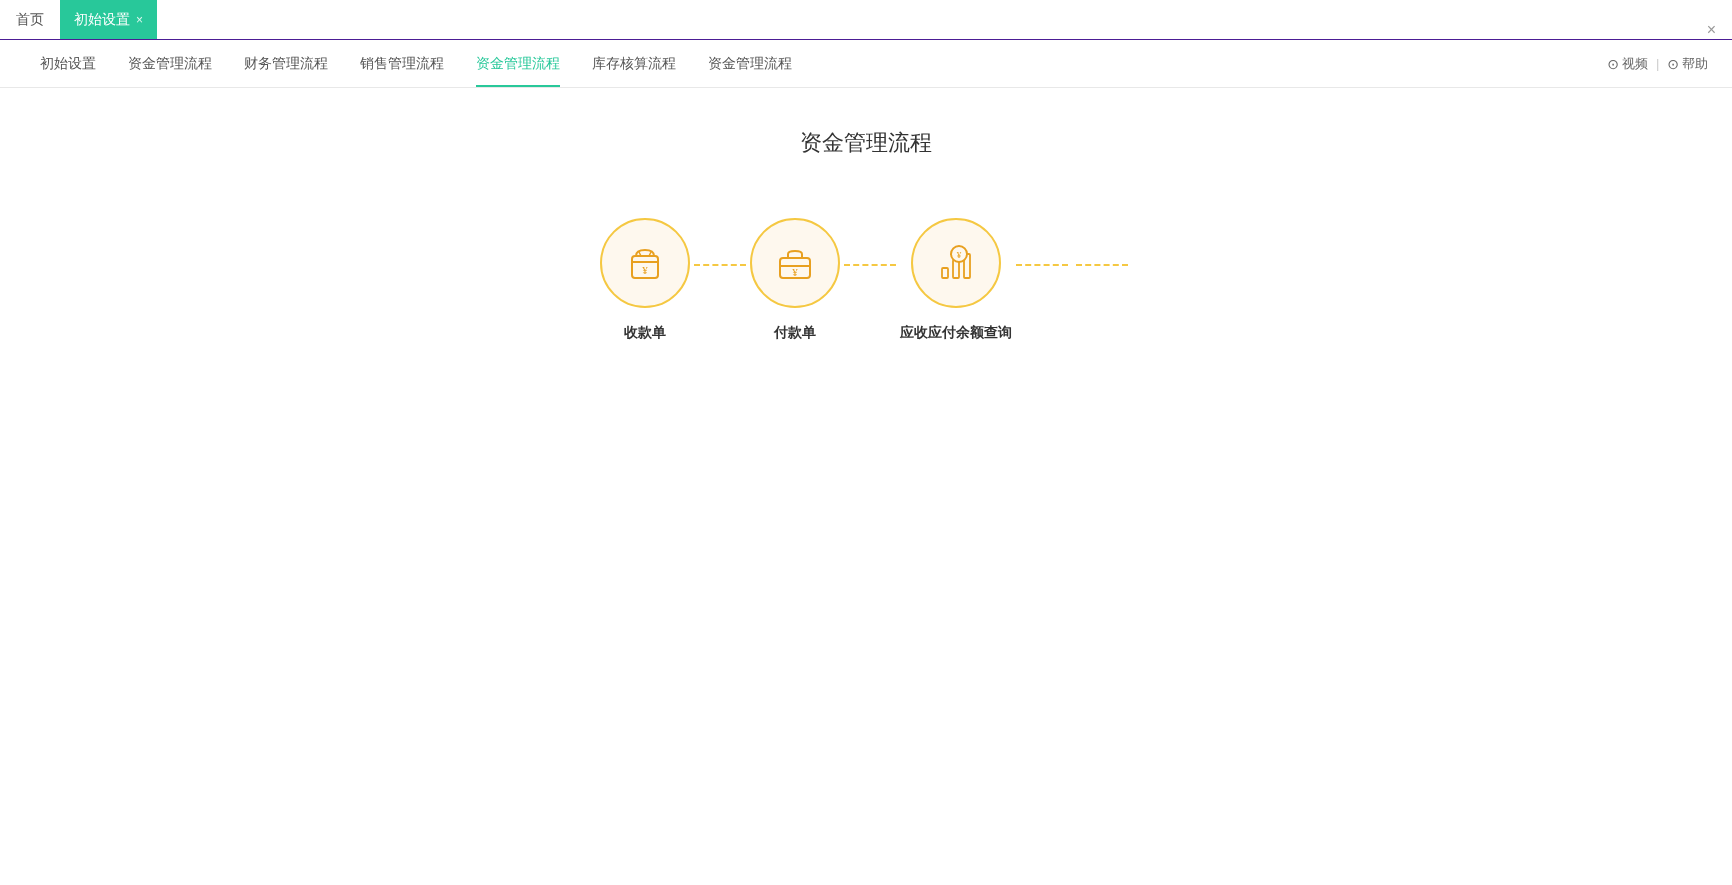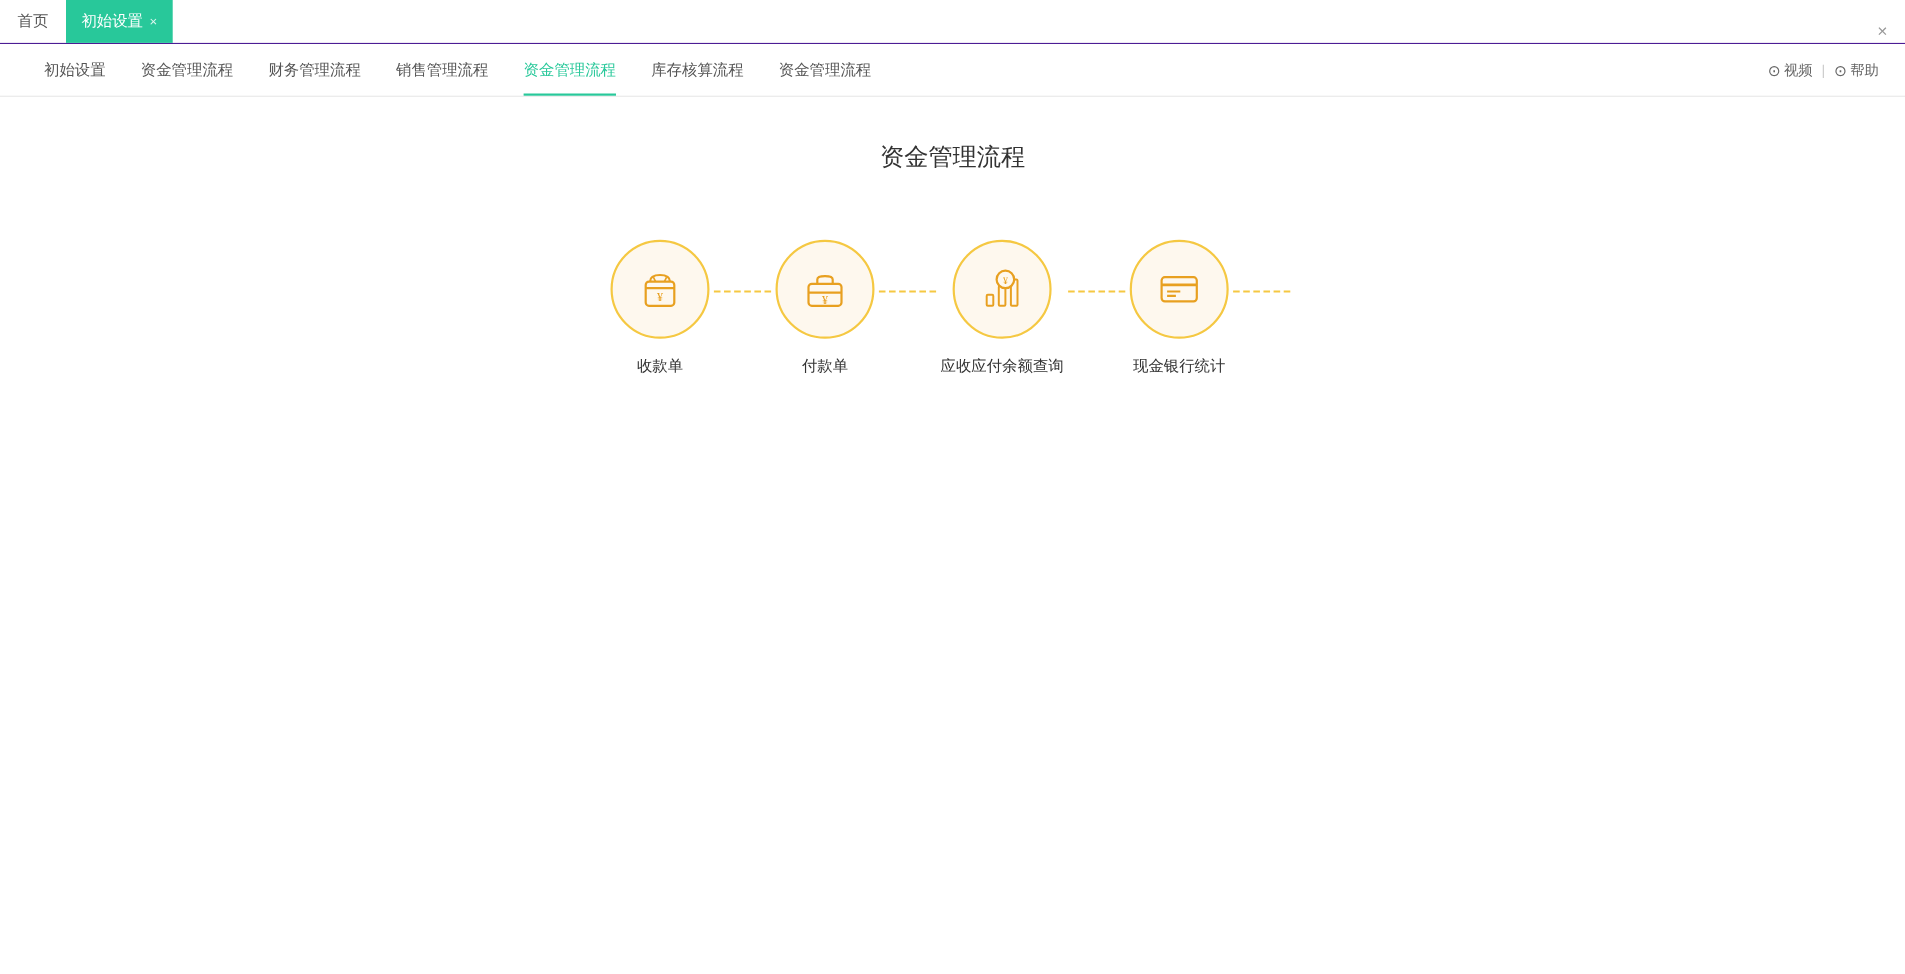--- a/index.html
+++ b/index.html
@@ -137,20 +137,21 @@
       justify-content: center;
     }
     .flow-icon-circle svg {
       width: 46px;
       height: 46px;
     }
     .flow-label {
       font-size: 14px;
       color: #333;
       text-align: center;
+      font-weight: bold;
     }
     .flow-connector {
       width: 60px;
       display: flex;
       align-items: center;
       justify-content: center;
       padding-bottom: 30px;
     }
     .flow-connector-line {
       width: 52px;
@@ -257,32 +258,20 @@
           <text x="26" y="18" text-anchor="middle" font-size="9" fill="#e8a020" font-family="serif">¥</text>
         </svg>
       </div>
       <span class="flow-label">应收应付余额查询</span>
     </div>
 
     <div class="flow-connector">
       <div class="flow-connector-line"></div>
     </div>
 
-    <div class="flow-item">
-      <div class="flow-icon-circle">
-        <svg viewBox="0 0 46 46" fill="none" xmlns="http://www.w3.org/2000/svg">
-
-          <rect x="7" y="12" width="32" height="22" rx="3" stroke="#e8a020" stroke-width="2" fill="none"></rect>
-          <line x1="7" y1="19" x2="39" y2="19" stroke="#e8a020" stroke-width="2.5"></line>
-          <line x1="12" y1="25" x2="24" y2="25" stroke="#e8a020" stroke-width="2"></line>
-          <line x1="12" y1="29" x2="20" y2="29" stroke="#e8a020" stroke-width="2"></line>
-        </svg>
-      </div>
-      <span class="flow-label">现金银行统计</span>
-    </div>
 
     <div class="flow-connector">
       <div class="flow-connector-line"></div>
     </div>
 
 
   </div>
 </div>
 
 </body></html>

